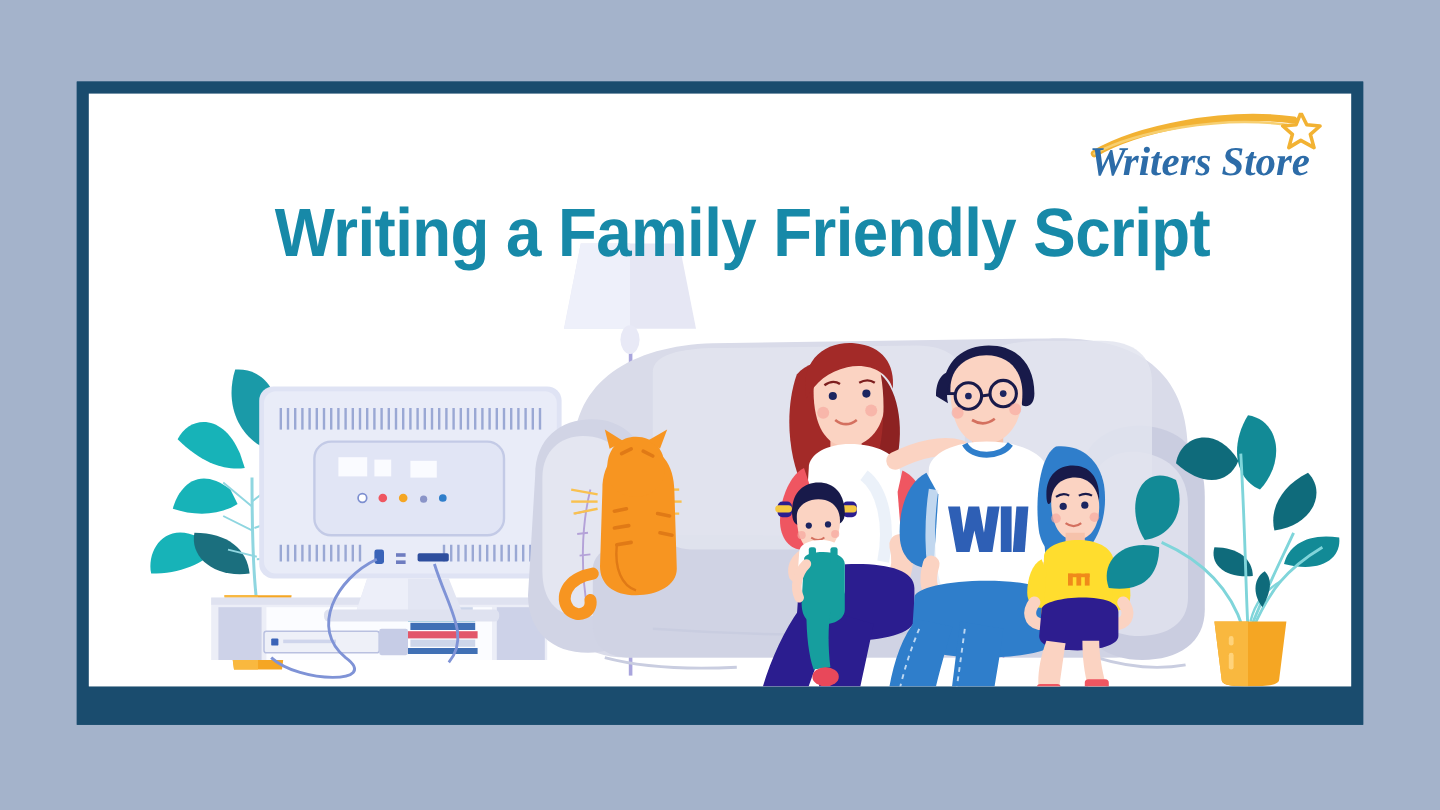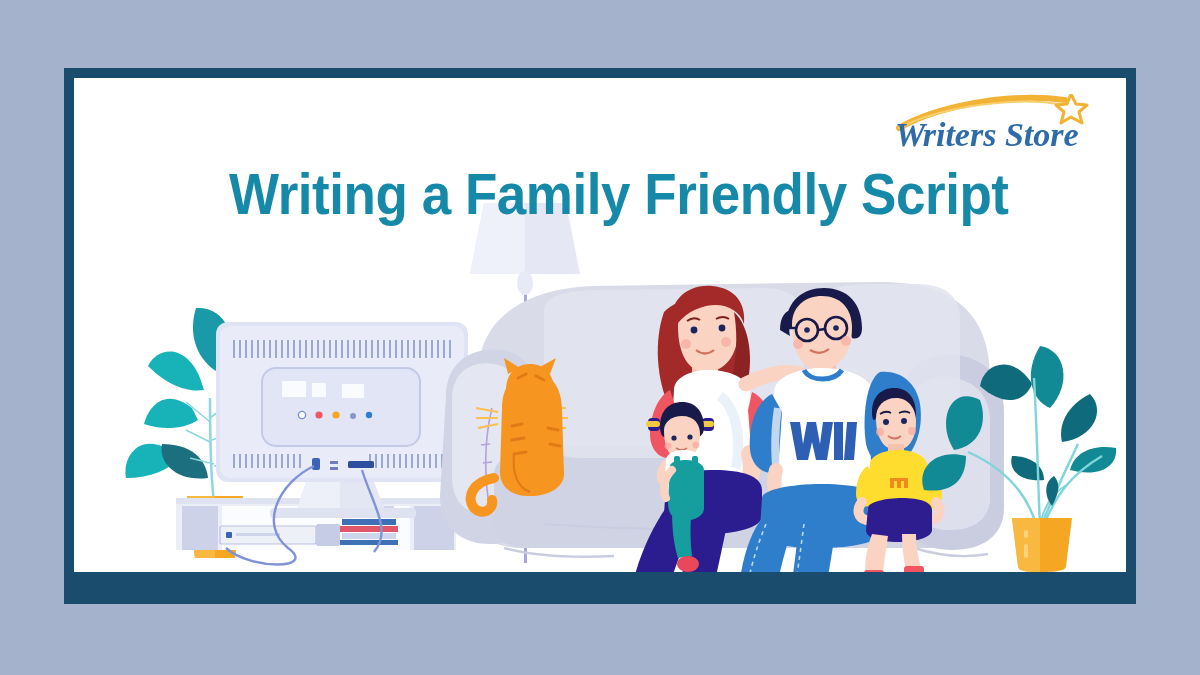--- a/index.html
+++ b/index.html
@@ -19,21 +19,21 @@
     border-left:10px solid #1a4c6e;
     border-right:10px solid #1a4c6e;
     border-bottom:32px solid #1a4c6e;
   }
   .card-inner{
     position:relative;width:100%;height:100%;
     background:#ffffff;overflow:hidden;
   }
 
   
-  .logo{position:absolute;right:23px;top:16px;width:210px;height:62px;margin-left:32px;}
+  .logo{position:absolute;right:10px;top:16px;width:210px;height:62px;margin-left:32px;}
   .logo svg{display:block;width:210px;height:62px;}
 
   
   .title{
     position:absolute;left:126px;top:88px;width:830px;
     text-align:center;
     color:#1789a8;
     font-family:"Liberation Sans", sans-serif;
     font-weight:bold;
     font-size:57px;

